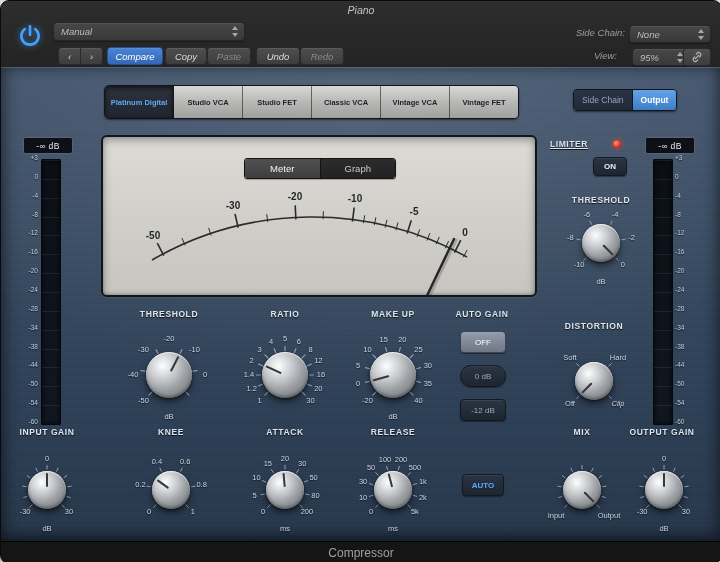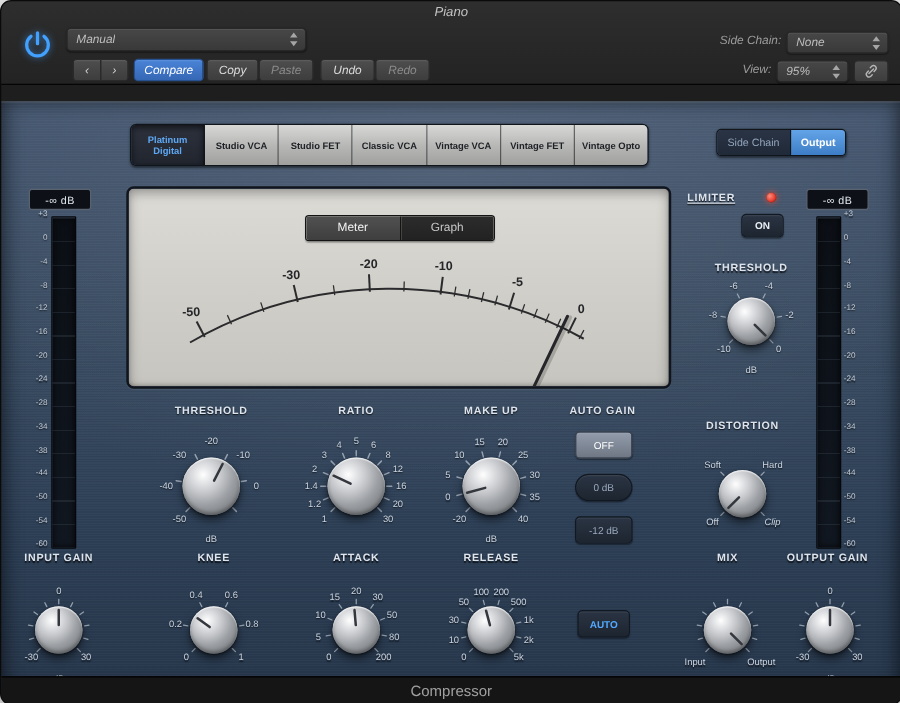--- a/index.html
+++ b/index.html
@@ -13,39 +13,39 @@
   .dd{position:absolute;display:flex;align-items:center;background:linear-gradient(180deg,#474747,#393939);border:1px solid #272727;border-radius:4px;box-shadow:inset 0 1px 0 rgba(255,255,255,.07),0 1px 1px rgba(0,0,0,.35);color:#bdbdbd;font-size:9.5px;}
   .dd .dd-text{padding-left:7px;white-space:nowrap;overflow:hidden;}
   .step{width:7px;height:11px;position:relative;margin-left:auto;margin-right:5px;flex:none;}
   .step::before{content:"";position:absolute;left:0;top:0;border-left:3.5px solid transparent;border-right:3.5px solid transparent;border-bottom:4px solid #a6a6a6;}
   .step::after{content:"";position:absolute;left:0;bottom:0;border-left:3.5px solid transparent;border-right:3.5px solid transparent;border-top:4px solid #a6a6a6;}
   #preset-dd{left:52px;top:21px;width:190px;height:17px;}
   .hlabel{position:absolute;color:#9c9c9c;font-size:9.5px;}
   #sc-label{top:26px;right:96px;}
   #sc-dd{right:10px;top:24px;width:80px;height:16px;}
   #view-label{top:49px;right:104px;}
-  #view-dd{right:42px;top:47px;width:56px;height:16px;justify-content:center;}
+  #view-dd{right:31px;top:47px;width:56px;height:16px;justify-content:center;}
   .hbtn{position:absolute;top:46px;height:16px;border-radius:3.5px;background:linear-gradient(180deg,#4e4e4e,#3d3d3d);border:1px solid #2a2a2a;color:#dcdcdc;font-size:9.5px;display:flex;align-items:center;justify-content:center;box-shadow:inset 0 1px 0 rgba(255,255,255,.08);cursor:pointer;}
   .hbtn.dim{color:#8b8b8b;}
   #btn-prev{left:57px;width:21px;border-top-right-radius:0;border-bottom-right-radius:0;}
   #btn-next{left:79px;width:21px;border-top-left-radius:0;border-bottom-left-radius:0;}
   #btn-compare{left:106px;width:54px;background:linear-gradient(180deg,#4a84d8,#3567b4);border-color:#27508f;color:#fff;}
   #btn-copy{left:164px;width:40px;}
   #btn-paste{left:206px;width:42px;}
   #btn-undo{left:255px;width:42px;}
   #btn-redo{left:299px;width:42px;}
   #link-btn{position:absolute;right:10px;top:47px;width:26px;height:16px;border-radius:3.5px;background:linear-gradient(180deg,#4e4e4e,#3d3d3d);border:1px solid #2a2a2a;display:flex;align-items:center;justify-content:center;cursor:pointer;}
 
   
   #plugin{position:absolute;left:0;top:66px;width:720px;height:474px;
     background:
       radial-gradient(130% 95% at 50% 10%, rgba(255,255,255,.10), rgba(0,0,0,0) 60%),
       repeating-linear-gradient(0deg, rgba(255,255,255,.02) 0 1px, rgba(0,0,0,.025) 1px 2px),
       linear-gradient(180deg,#40536c 0%,#36495f 40%,#2d3f56 72%,#27374c 100%);
-    box-shadow:inset 0 1px 0 rgba(255,255,255,.16), inset 0 -6px 14px rgba(0,0,0,.35), inset 6px 0 14px rgba(0,0,0,.22), inset -6px 0 14px rgba(0,0,0,.22);margin-top:14px;}
+    box-shadow:inset 0 1px 0 rgba(255,255,255,.16), inset 0 -6px 14px rgba(0,0,0,.35), inset 6px 0 14px rgba(0,0,0,.22), inset -6px 0 14px rgba(0,0,0,.22);}
 
   
   #models{position:absolute;left:103px;top:18px;width:413px;height:32px;display:flex;border:1px solid #10151c;border-radius:5px;overflow:hidden;box-shadow:0 1px 2px rgba(0,0,0,.5), inset 0 0 0 1px rgba(255,255,255,.05);}
   .model{flex:1;display:flex;align-items:center;justify-content:center;text-align:center;font-size:7.5px;font-weight:600;line-height:1.2;color:#1d2025;background:linear-gradient(180deg,#d8d8d6,#b8b8b6 50%,#a0a09e);border-right:1px solid rgba(0,0,0,.5);cursor:pointer;padding:1px 2px;}
   .model:last-child{border-right:none;}
   .model.sel{background:linear-gradient(180deg,#2d323d,#20252e);color:#5fa8f5;box-shadow:inset 0 2px 5px rgba(0,0,0,.65);}
 
   
   #routing{position:absolute;left:572px;top:22px;height:20px;display:flex;border:1px solid #10151c;border-radius:4px;overflow:hidden;box-shadow:0 1px 2px rgba(0,0,0,.5);}
   .route-btn{display:flex;align-items:center;justify-content:center;font-size:8.5px;cursor:pointer;padding:0 8px;}
@@ -148,21 +148,20 @@
 
   <div id="plugin">
 
     <div id="models">
       <div class="model sel">Platinum Digital</div>
       <div class="model">Studio VCA</div>
       <div class="model">Studio FET</div>
       <div class="model">Classic VCA</div>
       <div class="model">Vintage VCA</div>
       <div class="model">Vintage FET</div>
-      <div class="model">Vintage Opto</div>
     </div>
 
     <div id="routing">
       <div class="route-btn" id="route-sc">Side Chain</div>
       <div class="route-btn" id="route-out">Output</div>
     </div>
 
     <div class="readout" style="left:22px;top:70px;">-∞ dB</div>
     <div class="vstrip" style="left:40px;top:92px;"></div>
     <span class="mlbl l" style="top:88px;">+3</span>

